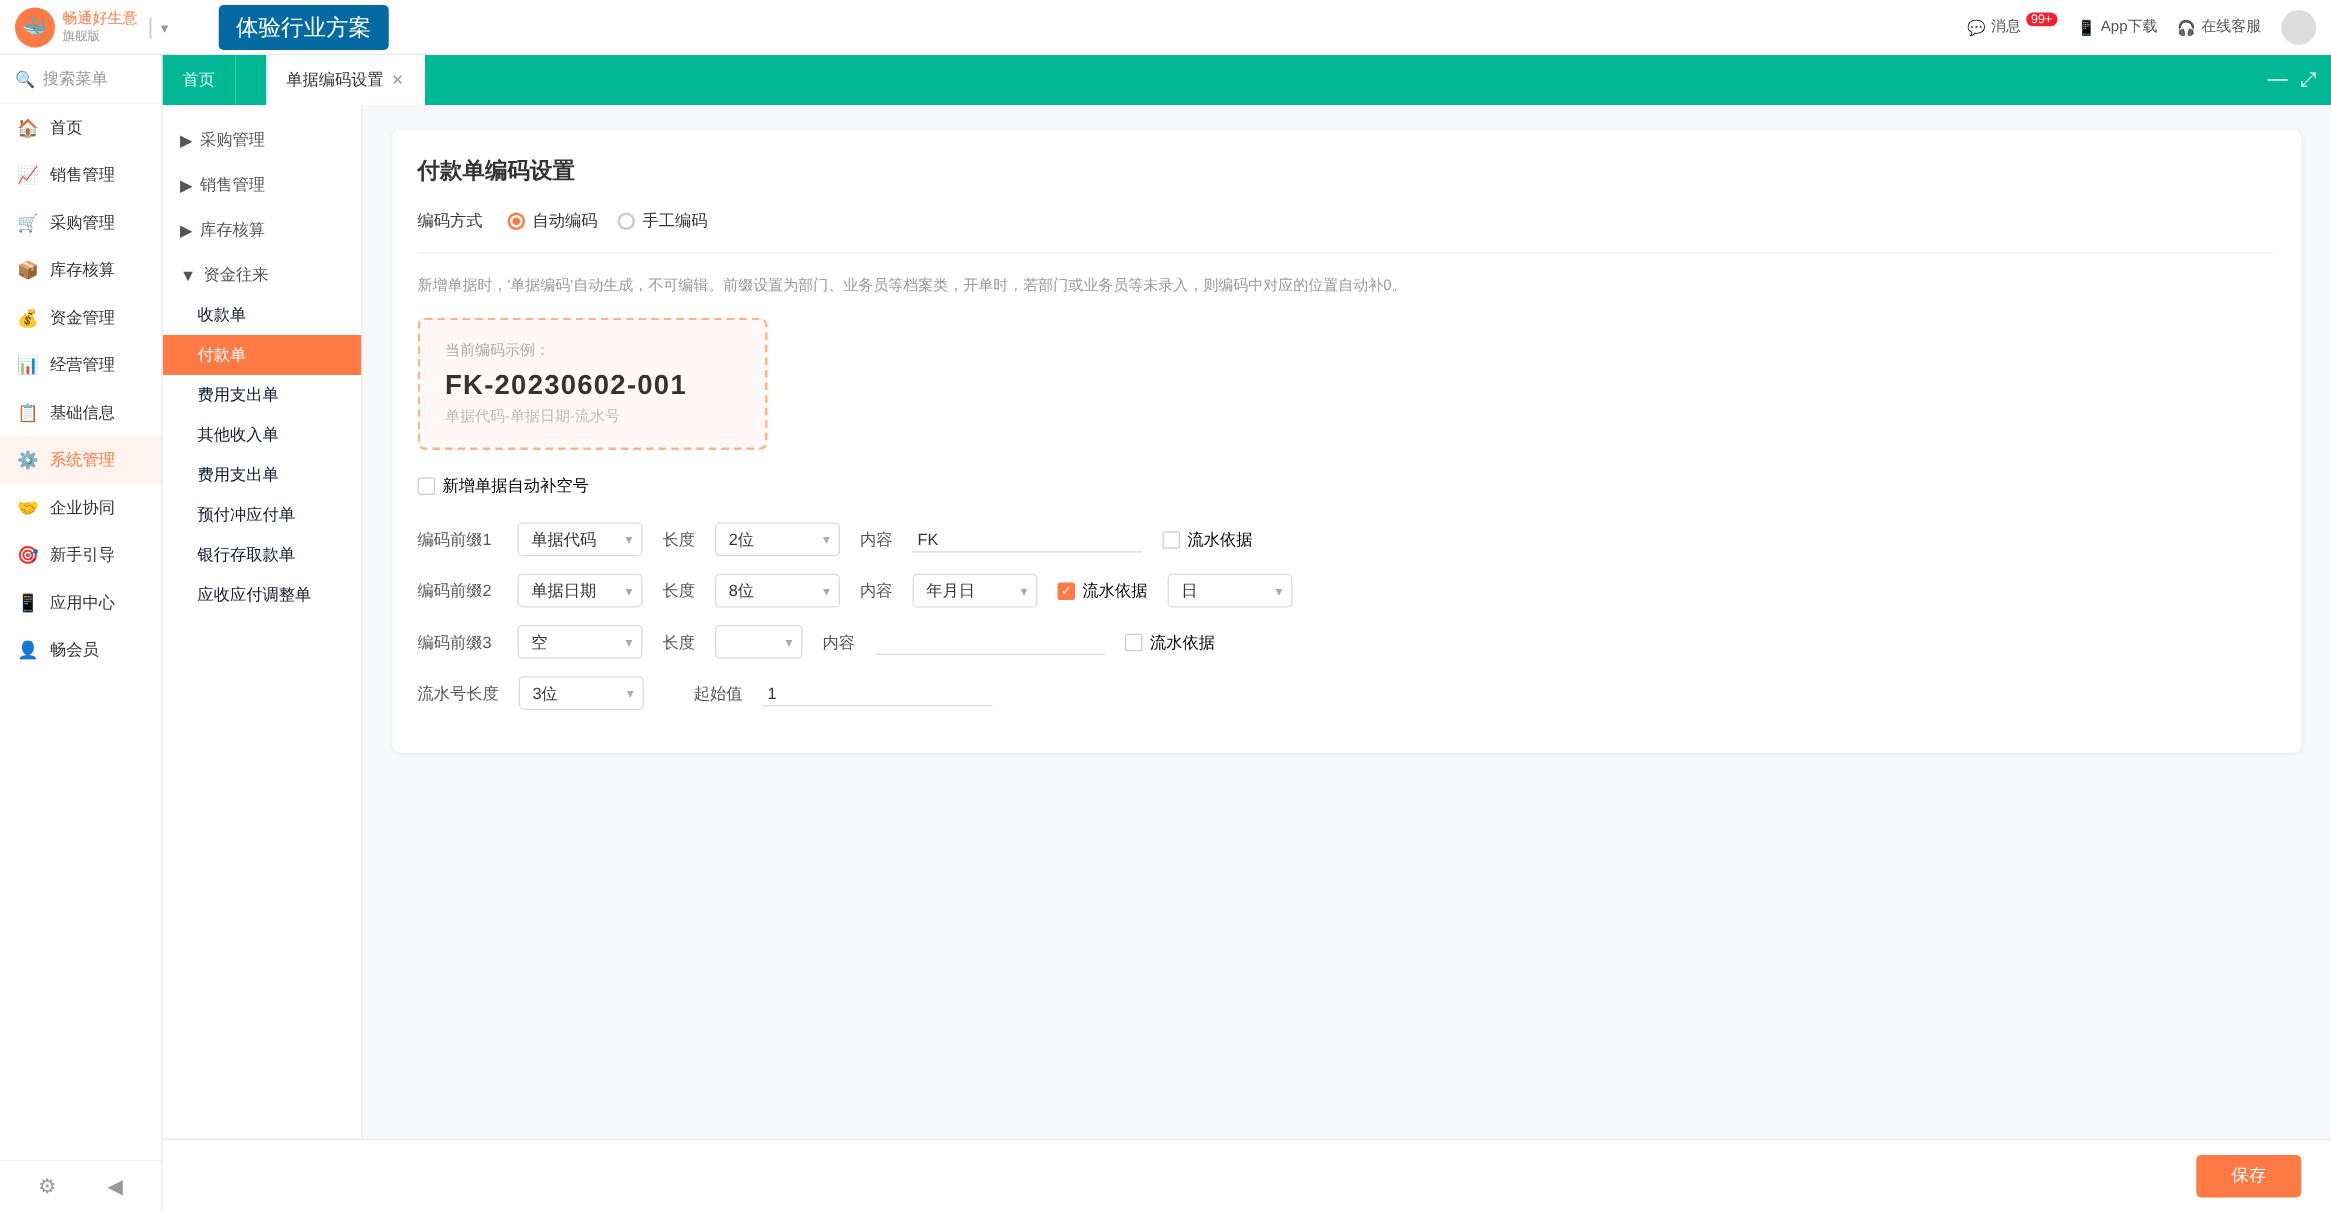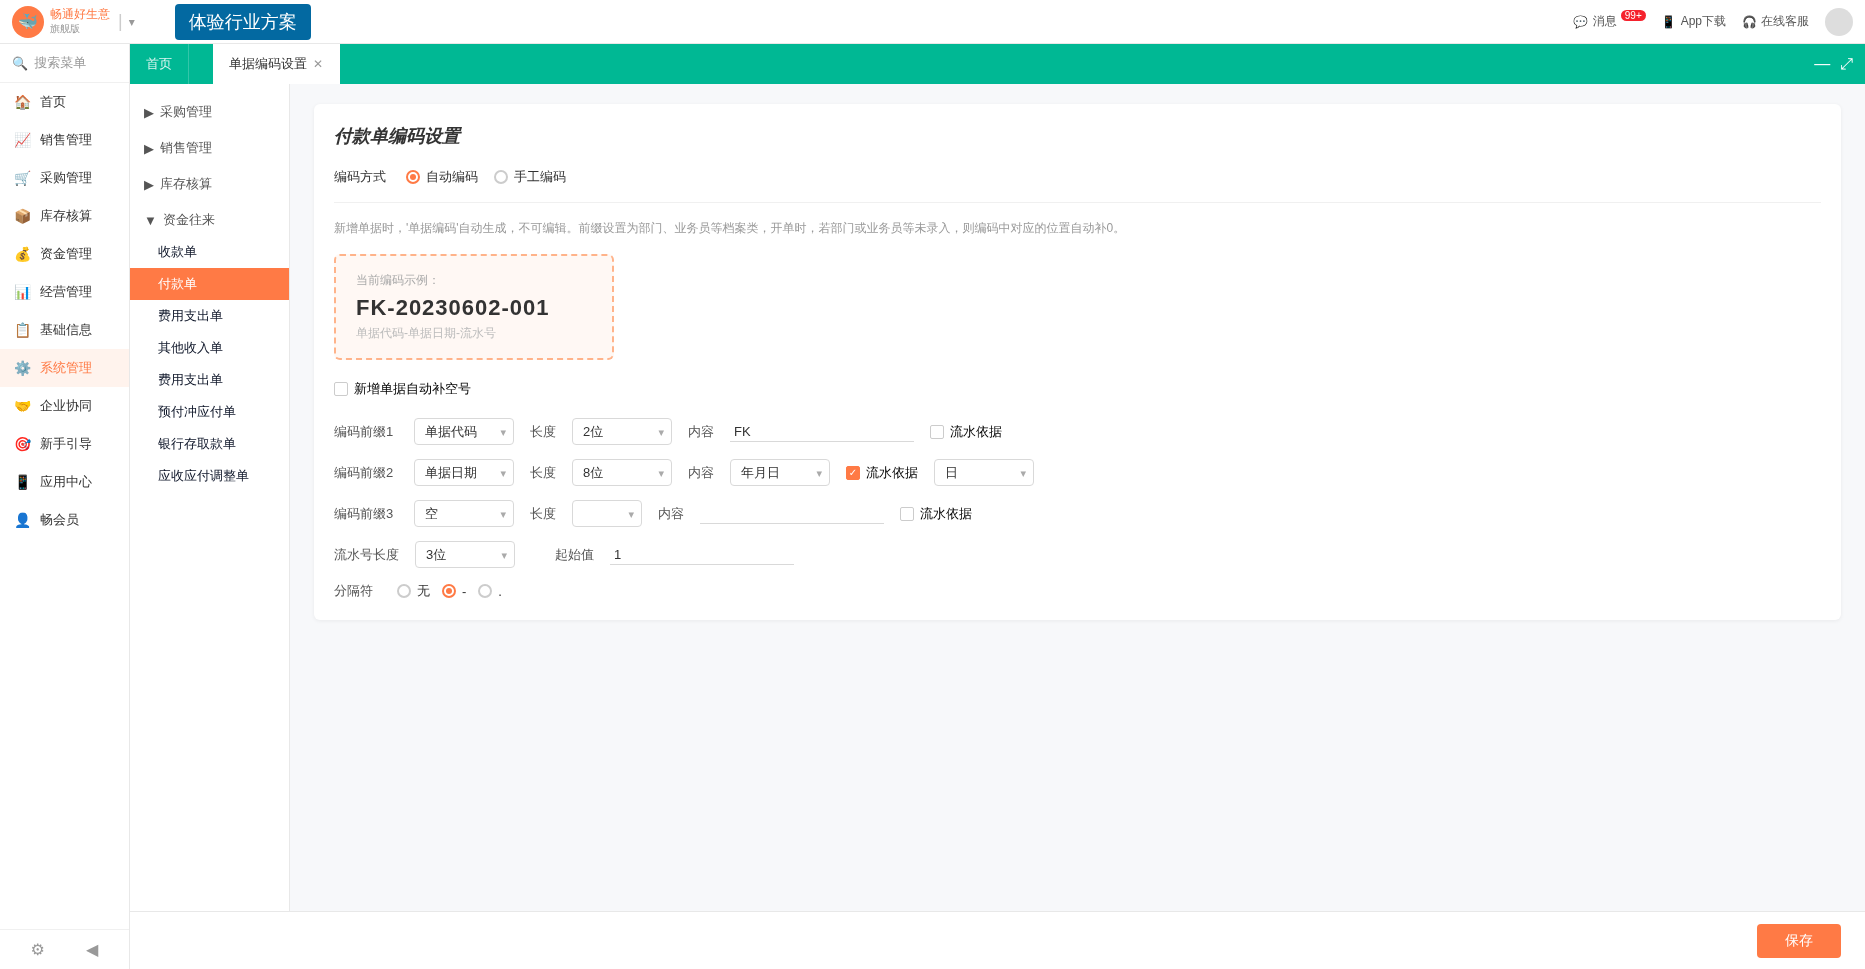--- a/index.html
+++ b/index.html
@@ -95,21 +95,21 @@
       padding: 7px 14px; cursor: pointer; color: #555; font-size: 13px;
     }
     .sub-sidebar-leaf {
       padding: 7px 14px 7px 28px;
       cursor: pointer; color: #0f172a; font-size: 13px;
     }
     .sub-sidebar-leaf.active { color: #fff; background: #ff7a45; }
 
     
     .page-content { flex: 1; overflow-y: auto; padding: 20px 24px; background: #f7f8fa; }
-    .page-title { font-size: 18px; font-weight: 600; color: #333; margin-bottom: 20px; font-style: italic; }
+    .page-title { font-size: 18px; font-weight: 600; color: #333; margin-bottom: 20px; }
 
     
     .card { background: #fff; border-radius: 6px; padding: 20px; box-shadow: 0 1px 4px rgba(0,0,0,0.06); }
 
     
     .encoding-method-row { display: flex; align-items: center; gap: 20px; margin-bottom: 16px; padding-bottom: 16px; border-bottom: 1px solid #f0f0f0; }
     .encoding-method-label { color: #333; font-size: 13px; }
     .radio-group { display: flex; align-items: center; gap: 16px; }
     .radio-item { display: flex; align-items: center; gap: 6px; cursor: pointer; font-size: 13px; color: #333; }
     .radio-dot { width: 14px; height: 14px; border-radius: 50%; border: 2px solid #ccc; display: flex; align-items: center; justify-content: center; }
@@ -445,35 +445,20 @@
             <div class="select-wrap">
               <select>
                 <option>3位</option>
               </select>
             </div>
             <span class="form-content-label" style="margin-left:24px;">起始值</span>
             <input class="form-content-value" type="text" value="1" style="min-width: 60px;">
           </div>
 
           
-          <div class="separator-row">
-            <span class="separator-label">分隔符</span>
-            <label class="radio-item" style="margin-left:12px;">
-              <div class="radio-dot"></div>
-              <span>无</span>
-            </label>
-            <label class="radio-item">
-              <div class="radio-dot checked"></div>
-              <span>-</span>
-            </label>
-            <label class="radio-item">
-              <div class="radio-dot"></div>
-              <span>.</span>
-            </label>
-          </div>
 
         </div>
       </div>
 
     </div>
 
     <div class="bottom-bar">
       <button class="btn-save">保存</button>
     </div>
 

